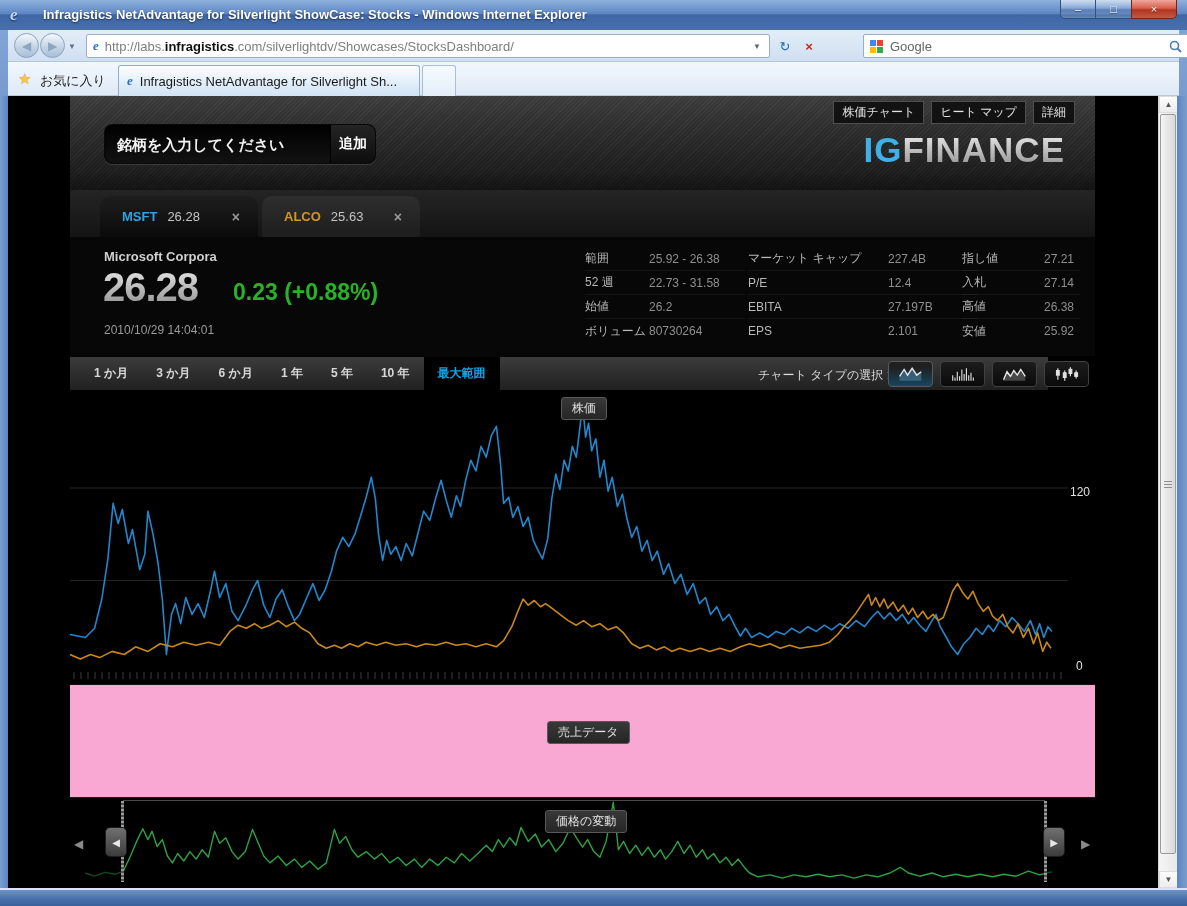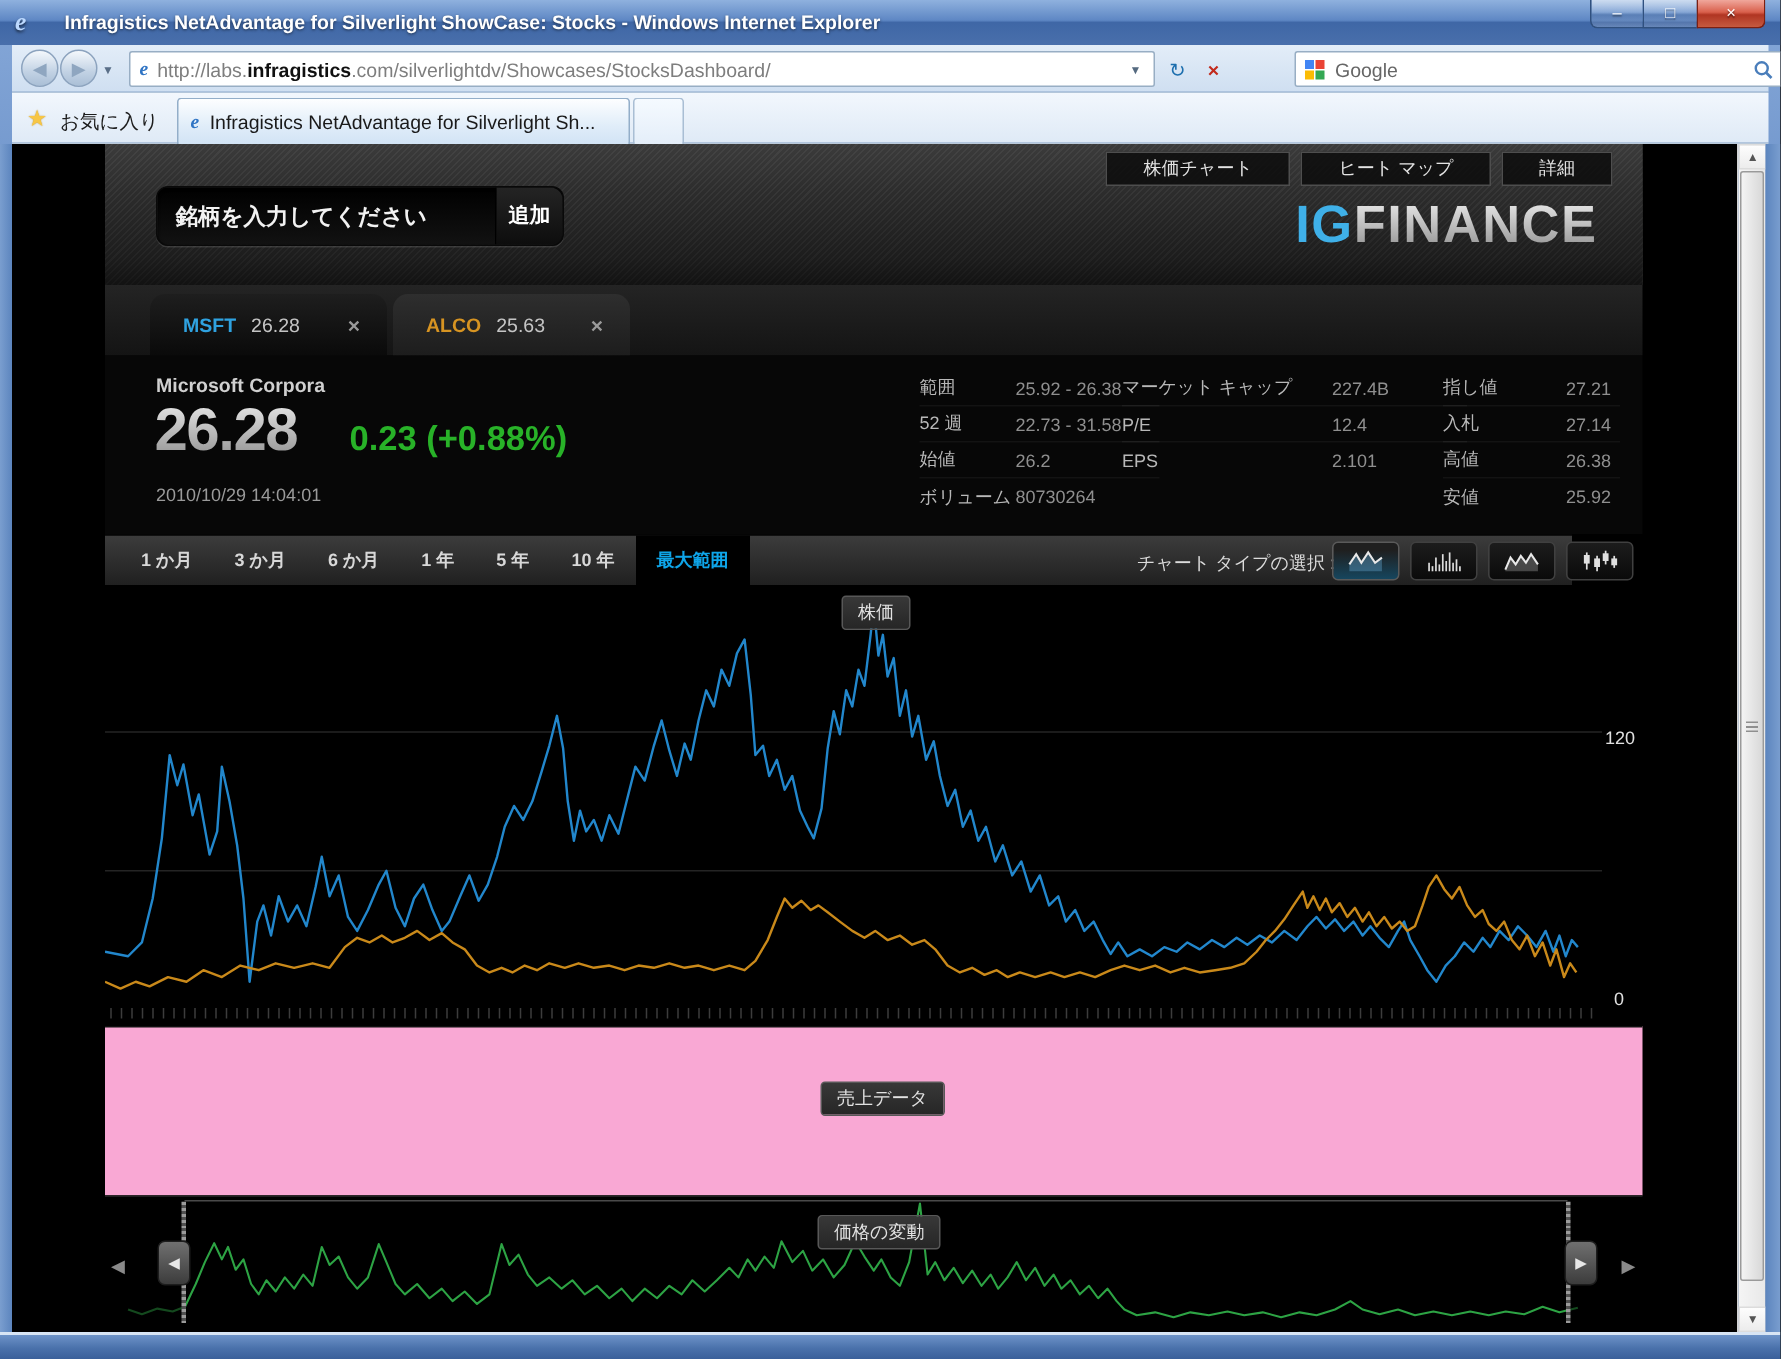--- a/index.html
+++ b/index.html
@@ -71,21 +71,21 @@
   .viewport { position:absolute; left:8px; top:96px; width:1150px; height:792px; background:#000; overflow:hidden; }
   .dashboard { position:absolute; left:62px; top:0; width:1025px; height:792px; background:#000; }
 
   
   .dash-header { position:absolute; left:0; top:0; width:1025px; height:94px;
     background:
       linear-gradient(180deg,rgba(255,255,255,.09),rgba(255,255,255,.02) 35%,rgba(0,0,0,.28) 80%,rgba(0,0,0,.55)),
       repeating-linear-gradient(135deg,#323232 0 1px,#282828 1px 3px),
       repeating-linear-gradient(45deg,#30302f 0 1px,#282828 1px 3px),#2b2b2b; }
   .header-nav { position:absolute; right:20px; top:5px; display:flex; gap:7px; }
-  .hnav-btn { height:23px; padding:0 24px; background:rgba(12,12,12,.85); border:1px solid #4e4e4e;
+  .hnav-btn { height:23px; padding:0 8px; background:rgba(12,12,12,.85); border:1px solid #4e4e4e;
     color:#e3e3e3; font-size:12px; display:flex; align-items:center; cursor:default; }
   .symbol-box { position:absolute; left:34px; top:28px; width:272px; height:40px; border-radius:8px;
     background:linear-gradient(180deg,#000,#121212); border:1px solid #090909;
     box-shadow:0 1px 0 rgba(255,255,255,.12), inset 0 1px 2px rgba(0,0,0,.9); display:flex; }
   .symbol-input { flex:1; background:transparent; border:none; outline:none; color:#fff;
     font-size:15px; font-weight:bold; padding:0 12px; }
   .symbol-input::placeholder { color:#f2f2f2; opacity:1; }
   .add-btn { width:64px; border-left:1px solid #000; border-radius:0 8px 8px 0;
     background:linear-gradient(180deg,#242424,#0d0d0d); color:#fff; font-size:14px; font-weight:bold;
     display:flex; align-items:center; justify-content:center; }
@@ -108,21 +108,21 @@
 
   
   .quote-panel { position:absolute; left:0; top:141px; width:1025px; height:119px; background:#070707; }
   .q-company { position:absolute; left:34px; top:12px; font-size:13px; font-weight:bold; color:#d0d0d0; }
   .q-price { position:absolute; left:33px; top:28px; font-size:40px; font-weight:bold; letter-spacing:-1px;
     background:linear-gradient(180deg,#ededed,#8a8a8a); -webkit-background-clip:text;
     background-clip:text; color:transparent; }
   .q-change { position:absolute; left:163px; top:42px; font-size:23px; font-weight:bold; color:#28b228; }
   .q-time { position:absolute; left:34px; top:86px; font-size:12px; color:#9a9a9a; }
   .stats-col { position:absolute; top:10px; display:flex; flex-direction:column; }
-  .stats-col1 { left:515px; width:160px;margin-left:28px; } .stats-col2 { left:678px; width:230px; } .stats-col3 { left:892px; width:118px; }
+  .stats-col1 { left:515px; width:160px; } .stats-col2 { left:678px; width:230px; } .stats-col3 { left:892px; width:118px; }
   .stat-row { display:flex; height:24px; align-items:center; border-bottom:1px solid rgba(255,255,255,.05); }
   .stat-row:last-child { border-bottom:none; }
   .stat-label { font-size:12px; color:#b8b8b8; }
   .stat-value { font-size:12px; color:#8f8f8f; }
   .stats-col1 .stat-label { width:64px; } .stats-col2 .stat-label { width:140px; } .stats-col3 .stat-label { width:82px; }
 
   
   .range-bar { position:absolute; left:0; top:260px; width:978px; height:34px;
     background:linear-gradient(180deg,#3c3c3c,#202020); border-top:1px solid #050505; }
   .range-tabbar { position:absolute; left:10px; top:0; height:34px; display:flex; }
@@ -290,20 +290,24 @@
             </div>
           </div>
         <div class="stats-col stats-col2">
             <div class="stat-row">
               <span class="stat-label">マーケット キャップ</span>
               <span class="stat-value">227.4B</span>
             </div>
             <div class="stat-row">
               <span class="stat-label">P/E</span>
               <span class="stat-value">12.4</span>
+            </div>
+            <div class="stat-row">
+              <span class="stat-label">EBITA</span>
+              <span class="stat-value">27.197B</span>
             </div>
             <div class="stat-row">
               <span class="stat-label">EPS</span>
               <span class="stat-value">2.101</span>
             </div>
           </div>
         <div class="stats-col stats-col3">
             <div class="stat-row">
               <span class="stat-label">指し値</span>
               <span class="stat-value">27.21</span>

